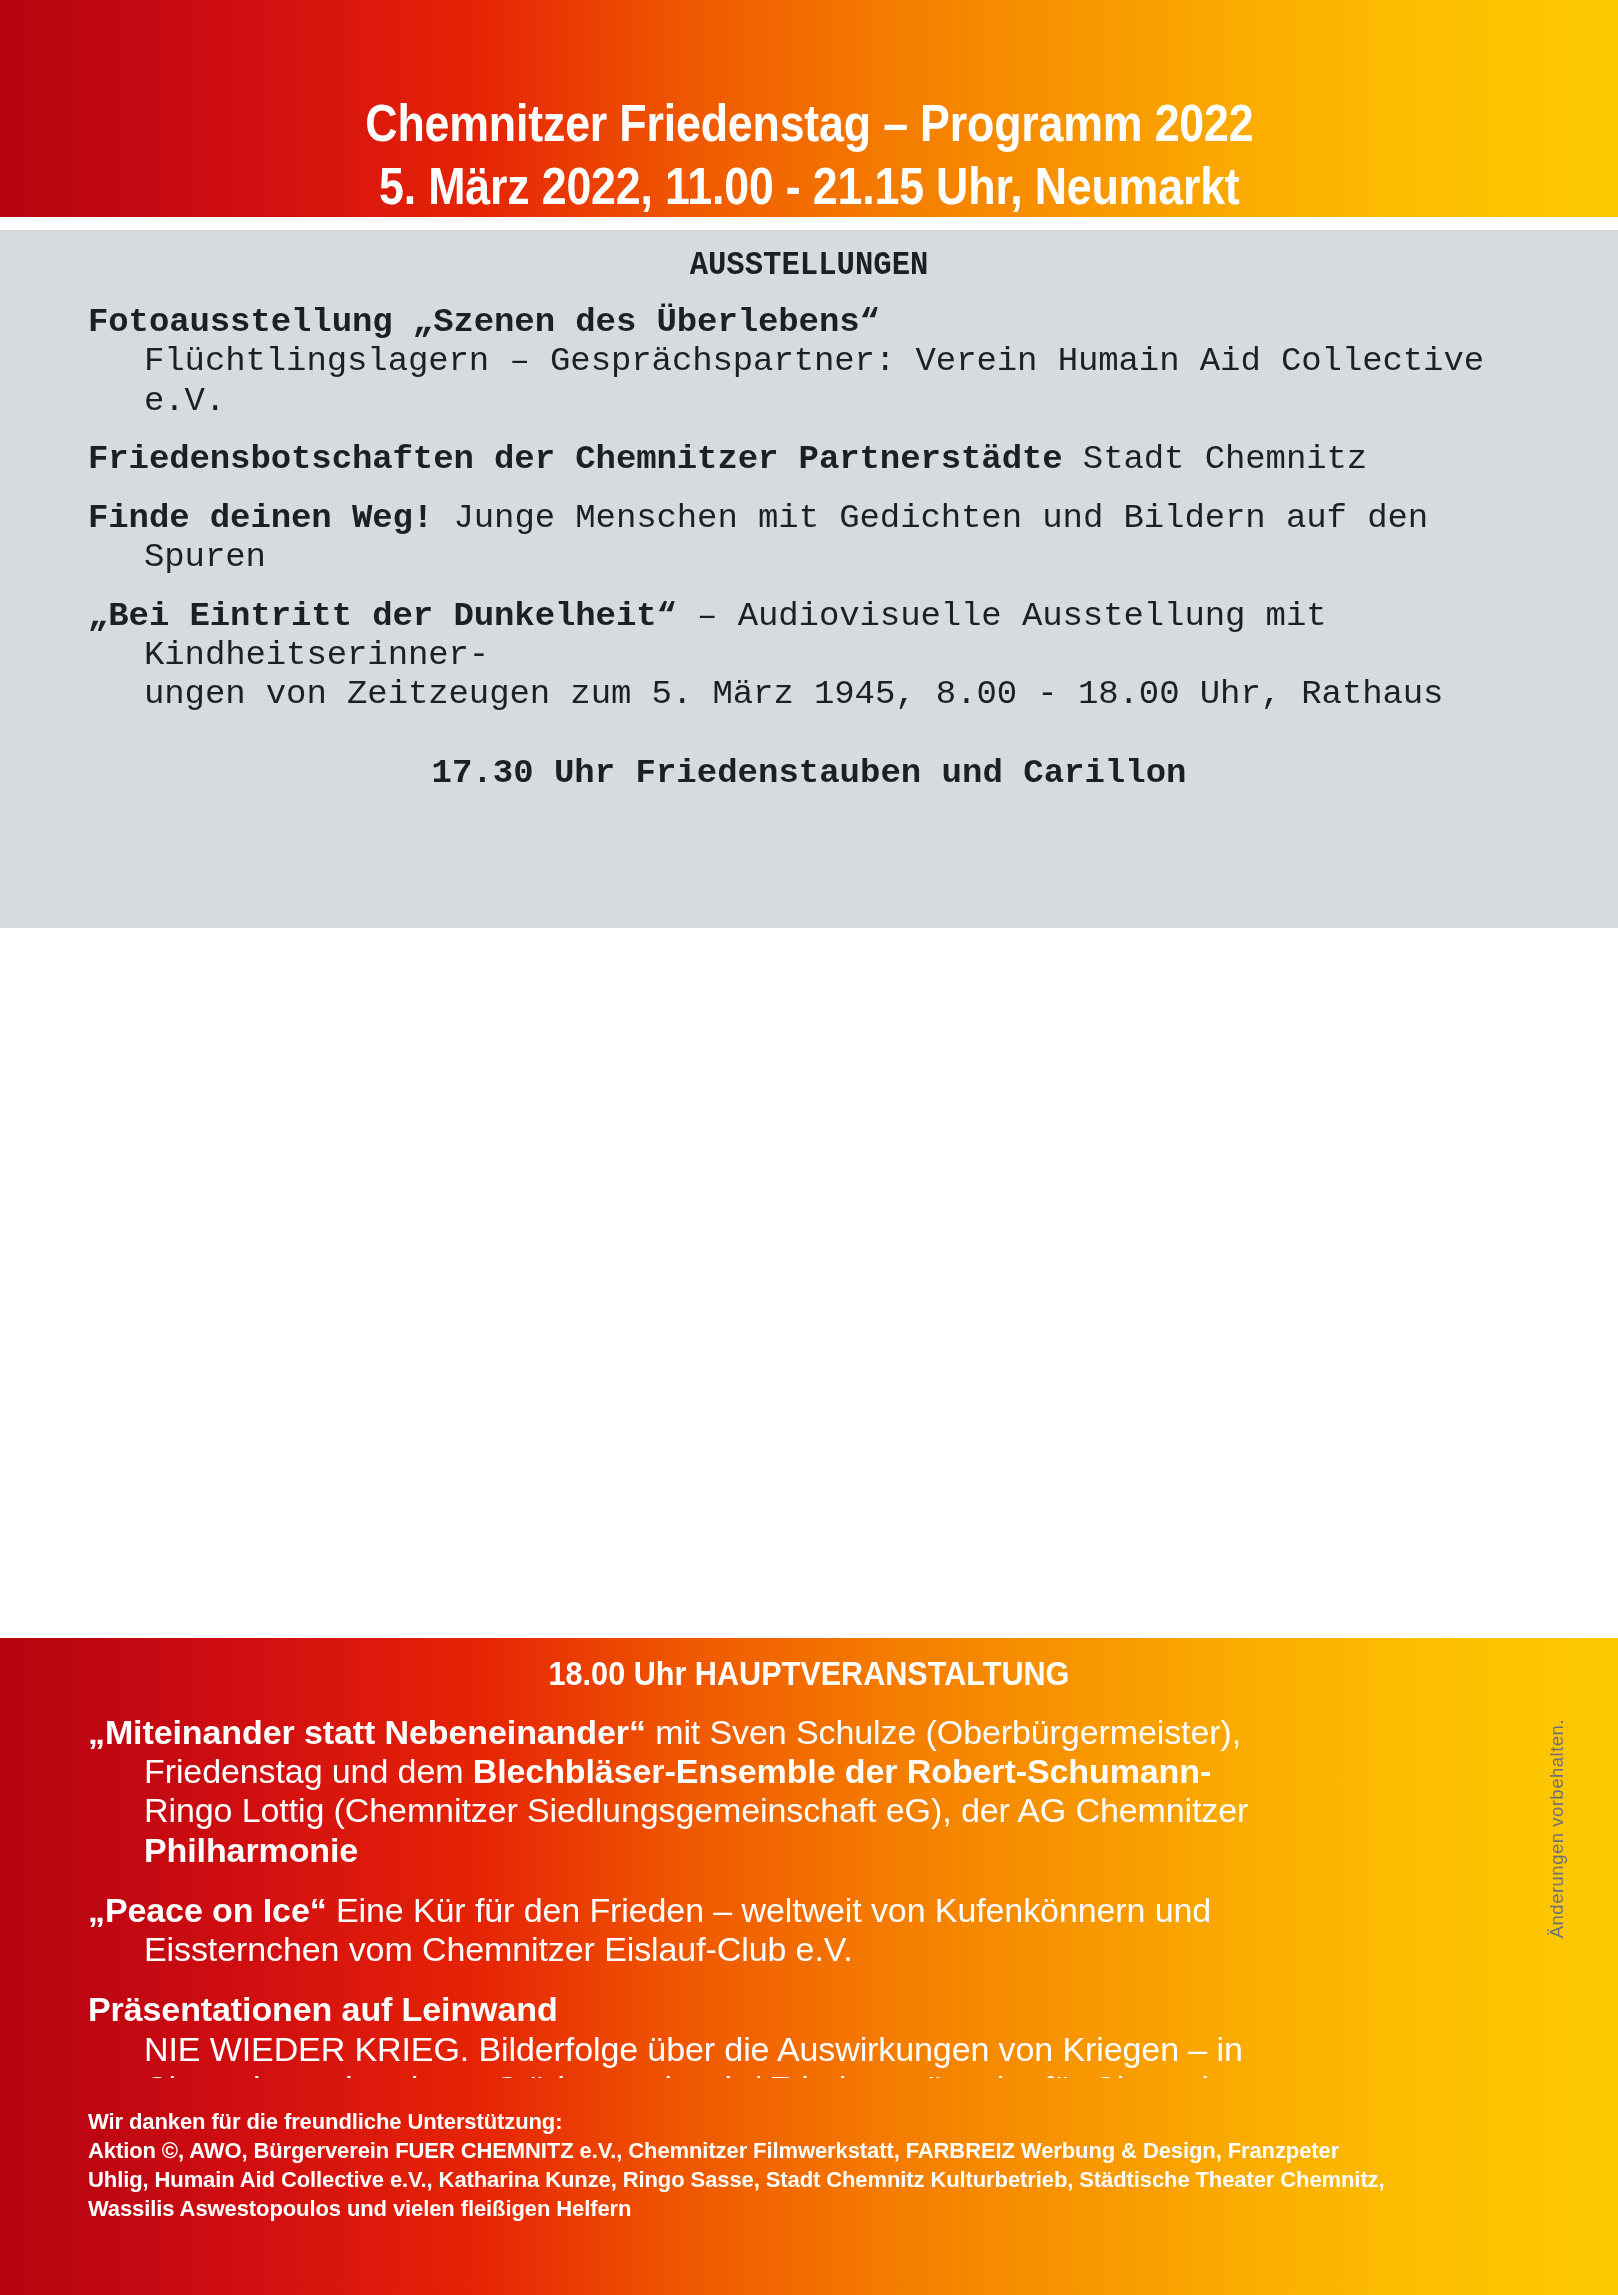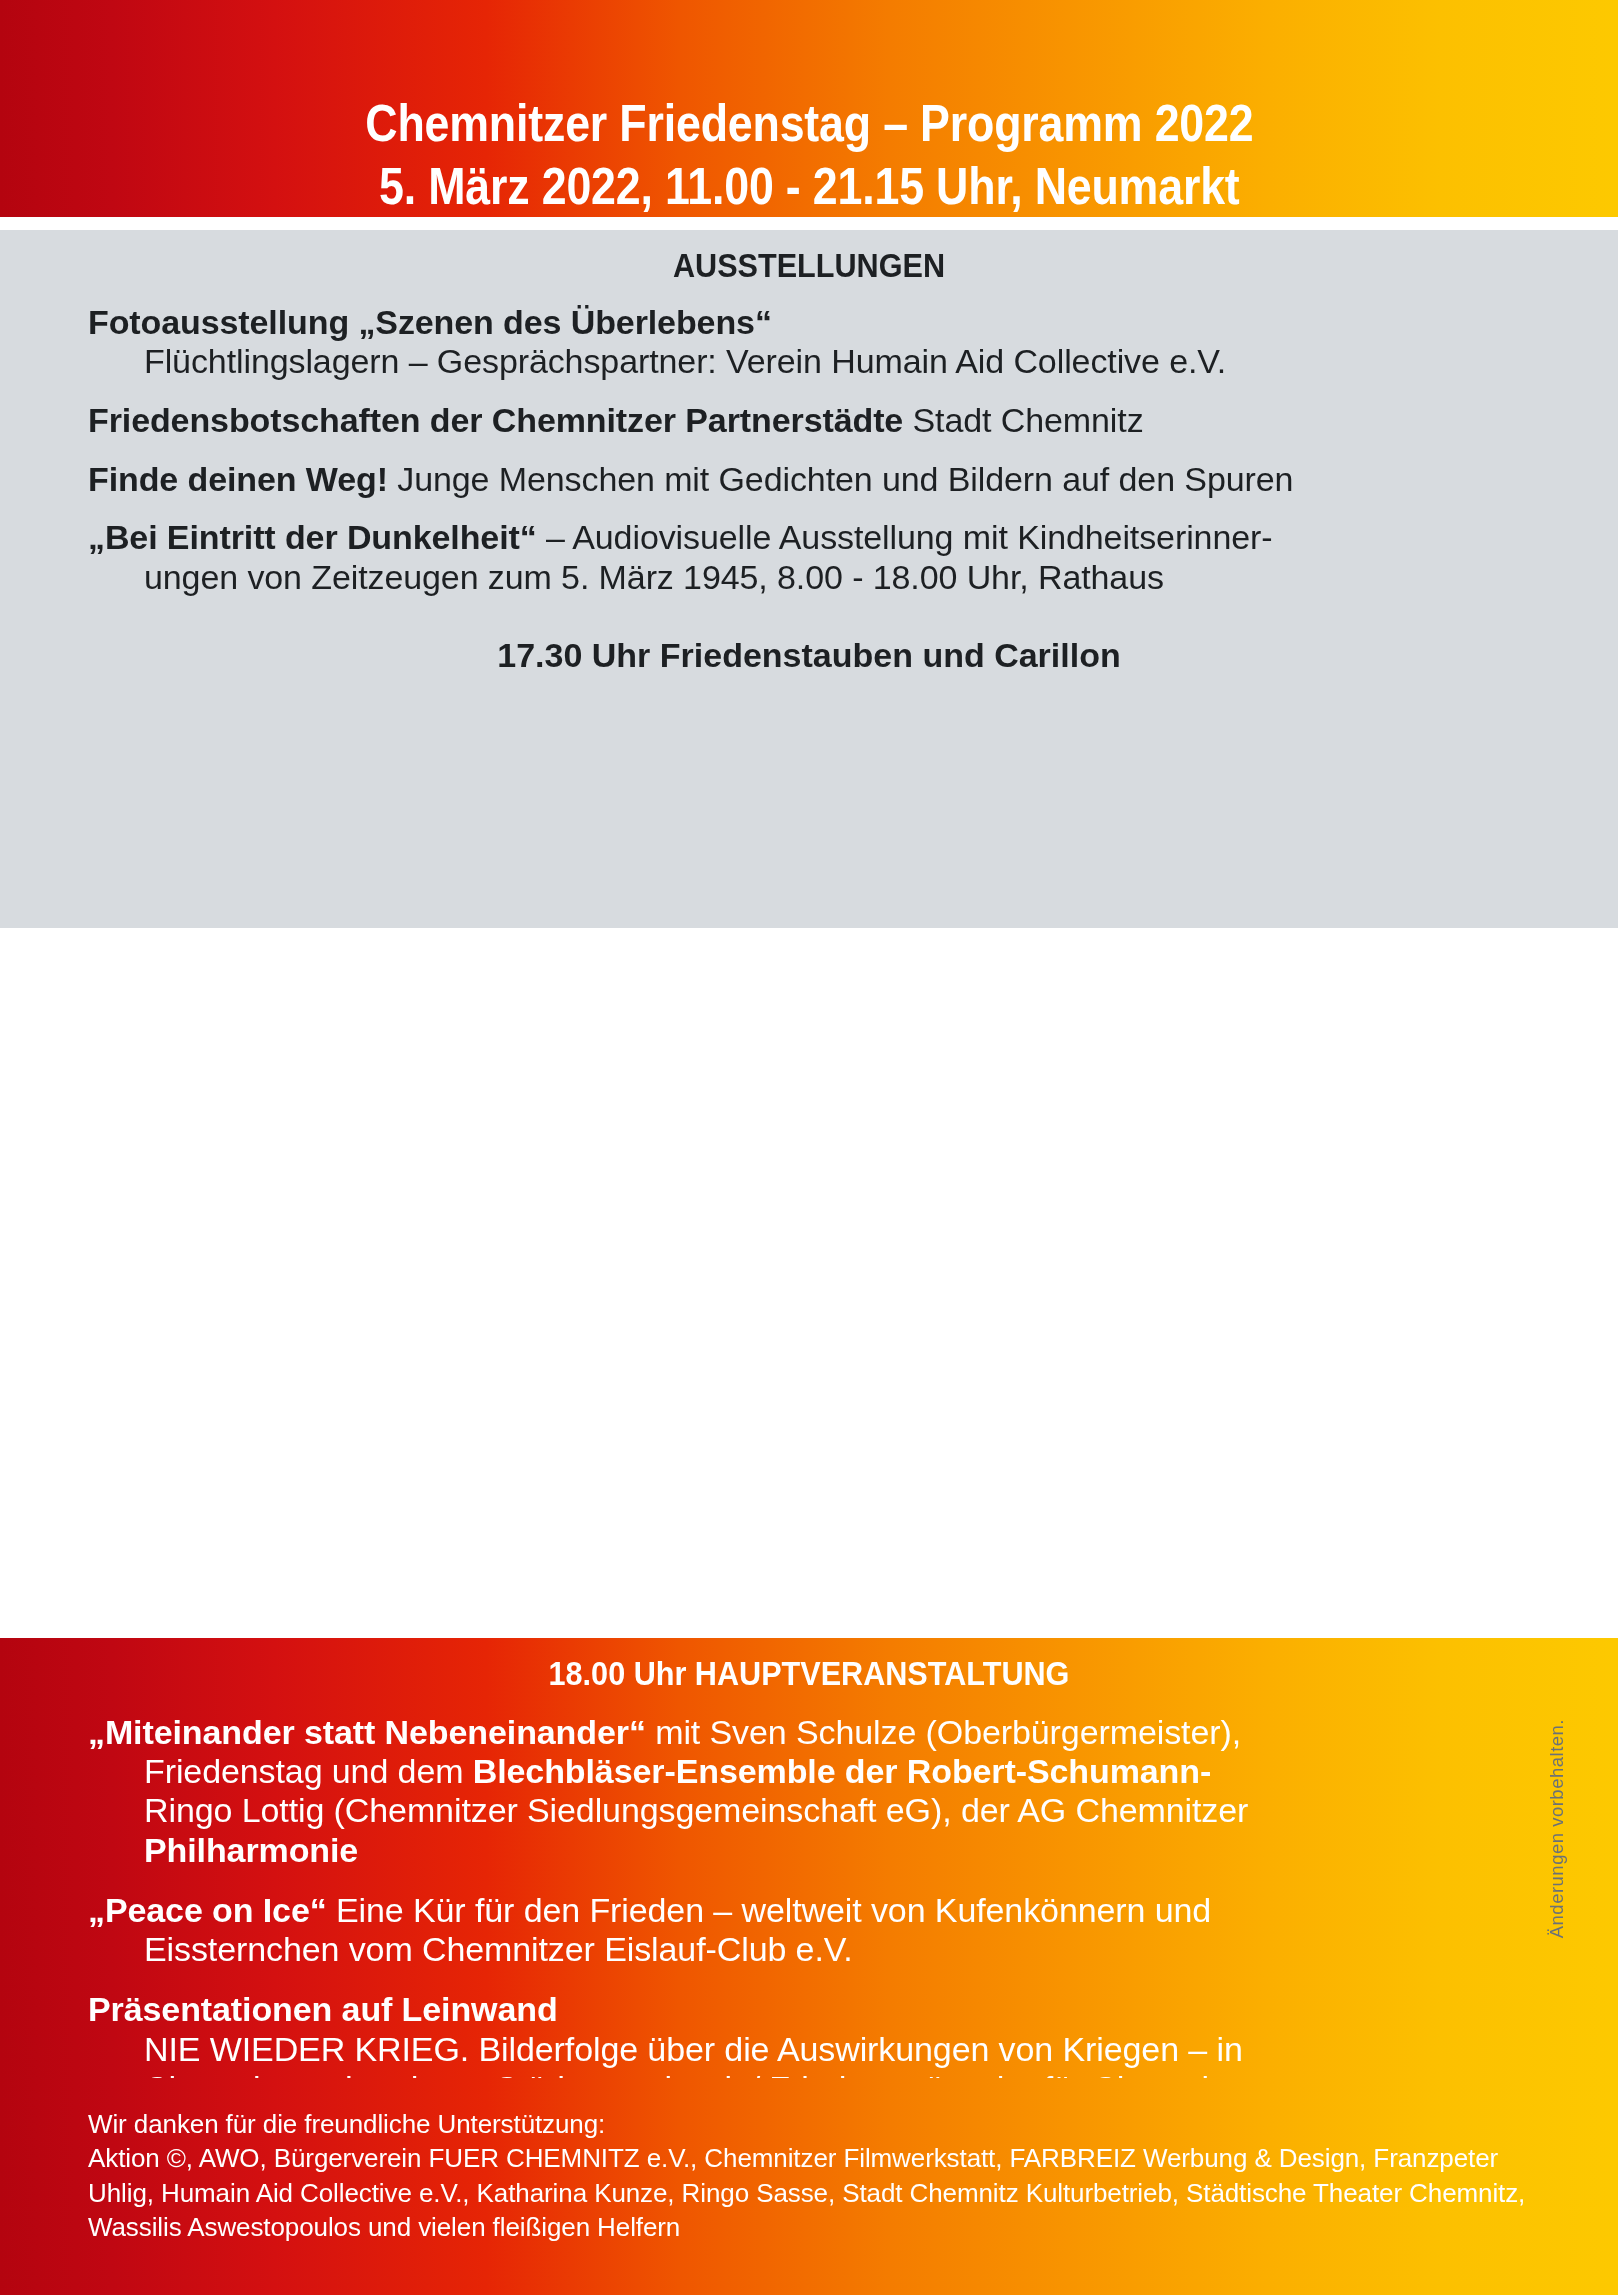--- a/index.html
+++ b/index.html
@@ -37,20 +37,21 @@
         #e62505 30%,
         #ef5600 42%,
         #f47c00 55%,
         #f89400 66%,
         #fbae00 78%,
         #fcc000 89%,
         #fdc900 100%);
   }
   .band-gray {
     background: #d7dbdf;
+    font-family: Liberation Mono, monospace;
   }
 
   
   #header-band {
     top: 0;
     height: 217px;
     display: flex;
     flex-direction: column;
     align-items: center;
     justify-content: flex-end;
@@ -140,22 +141,22 @@
 
   
   #footer-band {
     top: 2078px;
     height: 218px;
     padding: 29px 88px 0 88px;
     box-sizing: border-box;
   }
   .footer-text {
     color: #ffffff;
-    font-weight: normal;
-    font-size: 26px;
+    font-weight: bold;
+    font-size: 22px;
     line-height: 1.32;
     letter-spacing: -0.1px;
   }
   .footer-text .ln { display: block; white-space: nowrap; }
 </style>
 </head>
 <body>
 
 <div class="poster">
 

